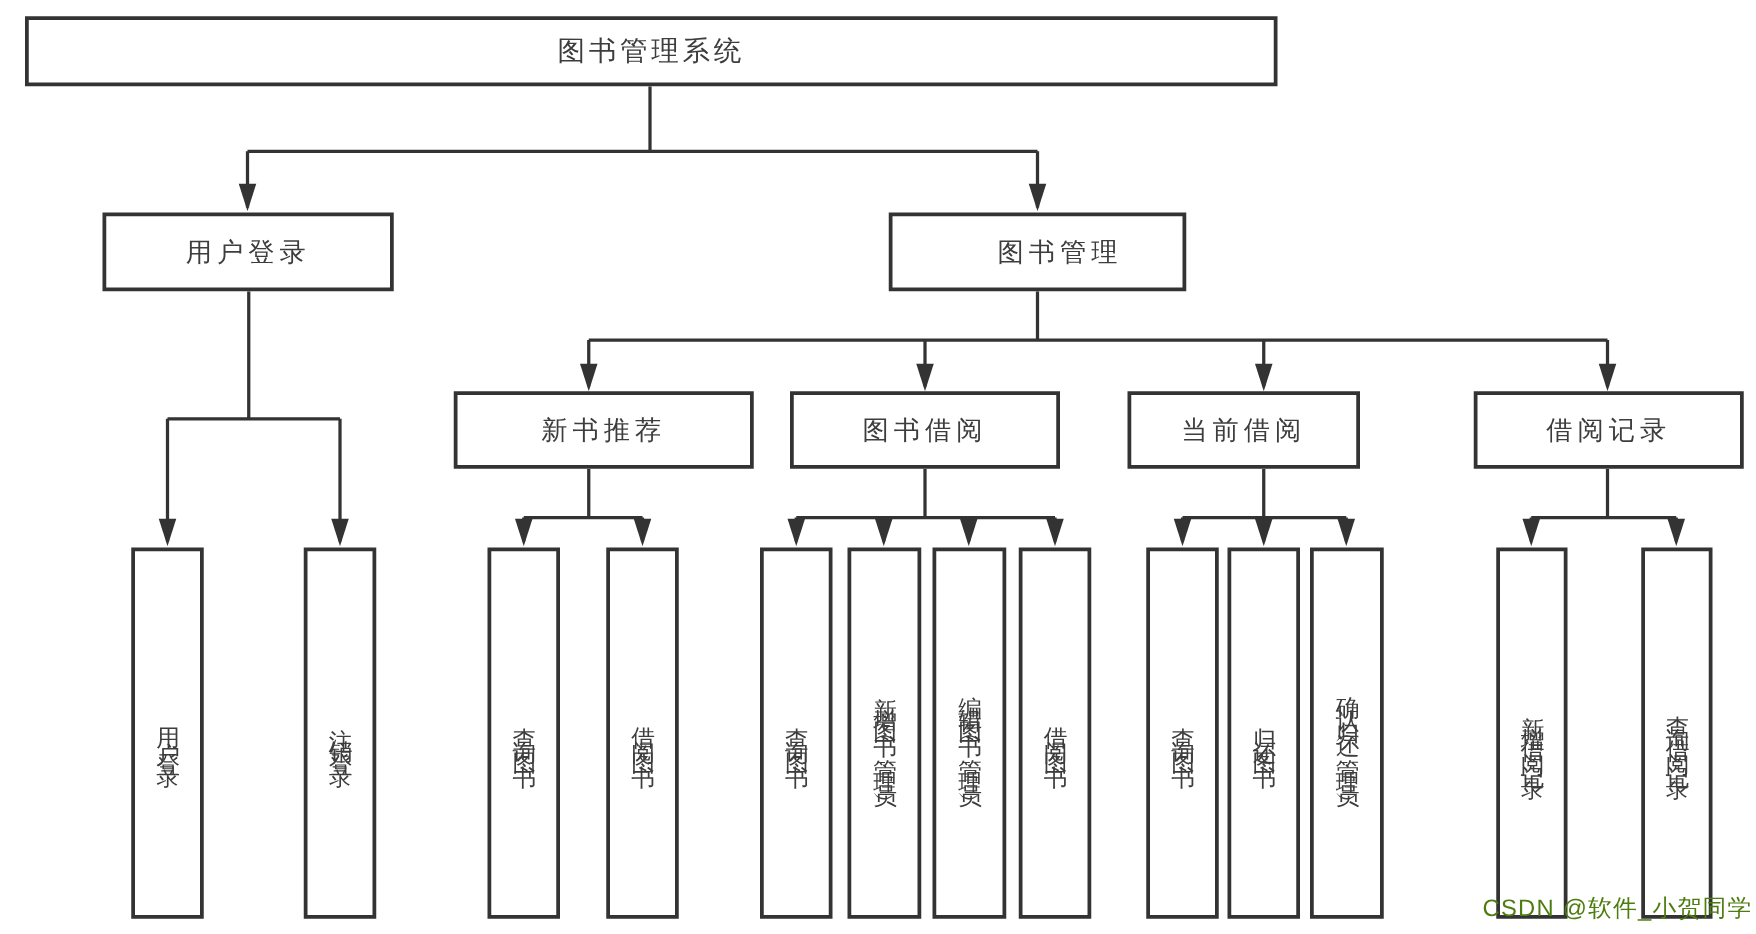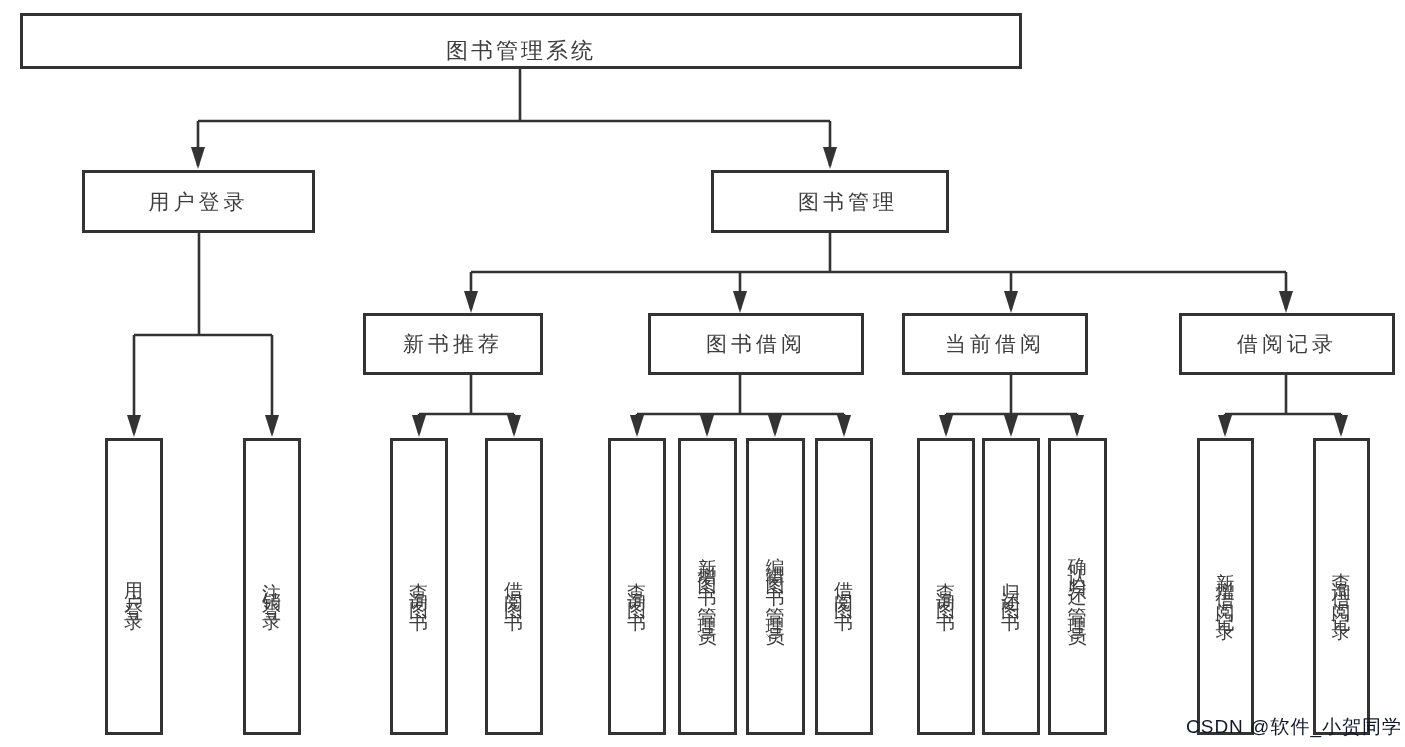--- a/index.html
+++ b/index.html
@@ -14,34 +14,34 @@
   .wires path.line{stroke:#333333;stroke-width:2.6;fill:none;}
   .wires path.arrow{fill:#333333;stroke:none;}
   .box{
     position:absolute;
     box-sizing:border-box;
     border:3px solid #333333;
     background:#ffffff;
     display:flex;align-items:center;justify-content:center;
     z-index:2;
   }
-  .root-box{left:20px;top:13px;width:1002px;height:56px;font-size:22px;letter-spacing:3px;align-items:flex-end;}
+  .root-box{left:20px;top:13px;width:1002px;height:56px;font-size:22px;letter-spacing:3px;}
   .branch{height:63px;font-size:21px;letter-spacing:4px;}
   .leaf{top:438px;height:297px;}
   .leaf .vtext{
     writing-mode:vertical-rl;
     text-orientation:mixed;
     font-size:19px;
     letter-spacing:10px;
     line-height:1;
     white-space:nowrap;
   }
   .watermark{
     position:absolute;left:1186px;top:714px;z-index:3;
-    font-size:19px;color:#0f172a;letter-spacing:1px;
+    font-size:19px;color:#4d7c0f;letter-spacing:1px;
     white-space:nowrap;
   }
 </style>
 </head>
 <body>
 
 <svg class="wires" viewBox="0 0 1405 747" xmlns="http://www.w3.org/2000/svg">
   <g>
     <path class="line" d="M520 69 V121 M198 121 H830 M198 121 V166 M830 121 V166"></path>
     <path class="arrow" d="M191 147 h14 L198 169 Z"></path>
@@ -88,24 +88,24 @@
   <span>图书管理系统</span>
 </div>
 
 <div class="box branch" style="left:82px;top:170px;width:233px;">
   <span>用户登录</span>
 </div>
 <div class="box branch" style="left:711px;top:170px;width:238px;padding-left:36px;">
   <span>图书管理</span>
 </div>
 
-<div class="box branch" style="left:363px;top:313px;width:180px;height:62px;">
+<div class="box branch" style="left:363px;top:313px;width:240px;height:62px;">
   <span>新书推荐</span>
 </div>
-<div class="box branch" style="left:632px;top:313px;width:216px;height:62px;margin-left:16px;">
+<div class="box branch" style="left:632px;top:313px;width:216px;height:62px;">
   <span>图书借阅</span>
 </div>
 <div class="box branch" style="left:902px;top:313px;width:186px;height:62px;">
   <span>当前借阅</span>
 </div>
 <div class="box branch" style="left:1179px;top:313px;width:216px;height:62px;">
   <span>借阅记录</span>
 </div>
 
 <div class="box leaf" style="left:105px;width:58px;">

